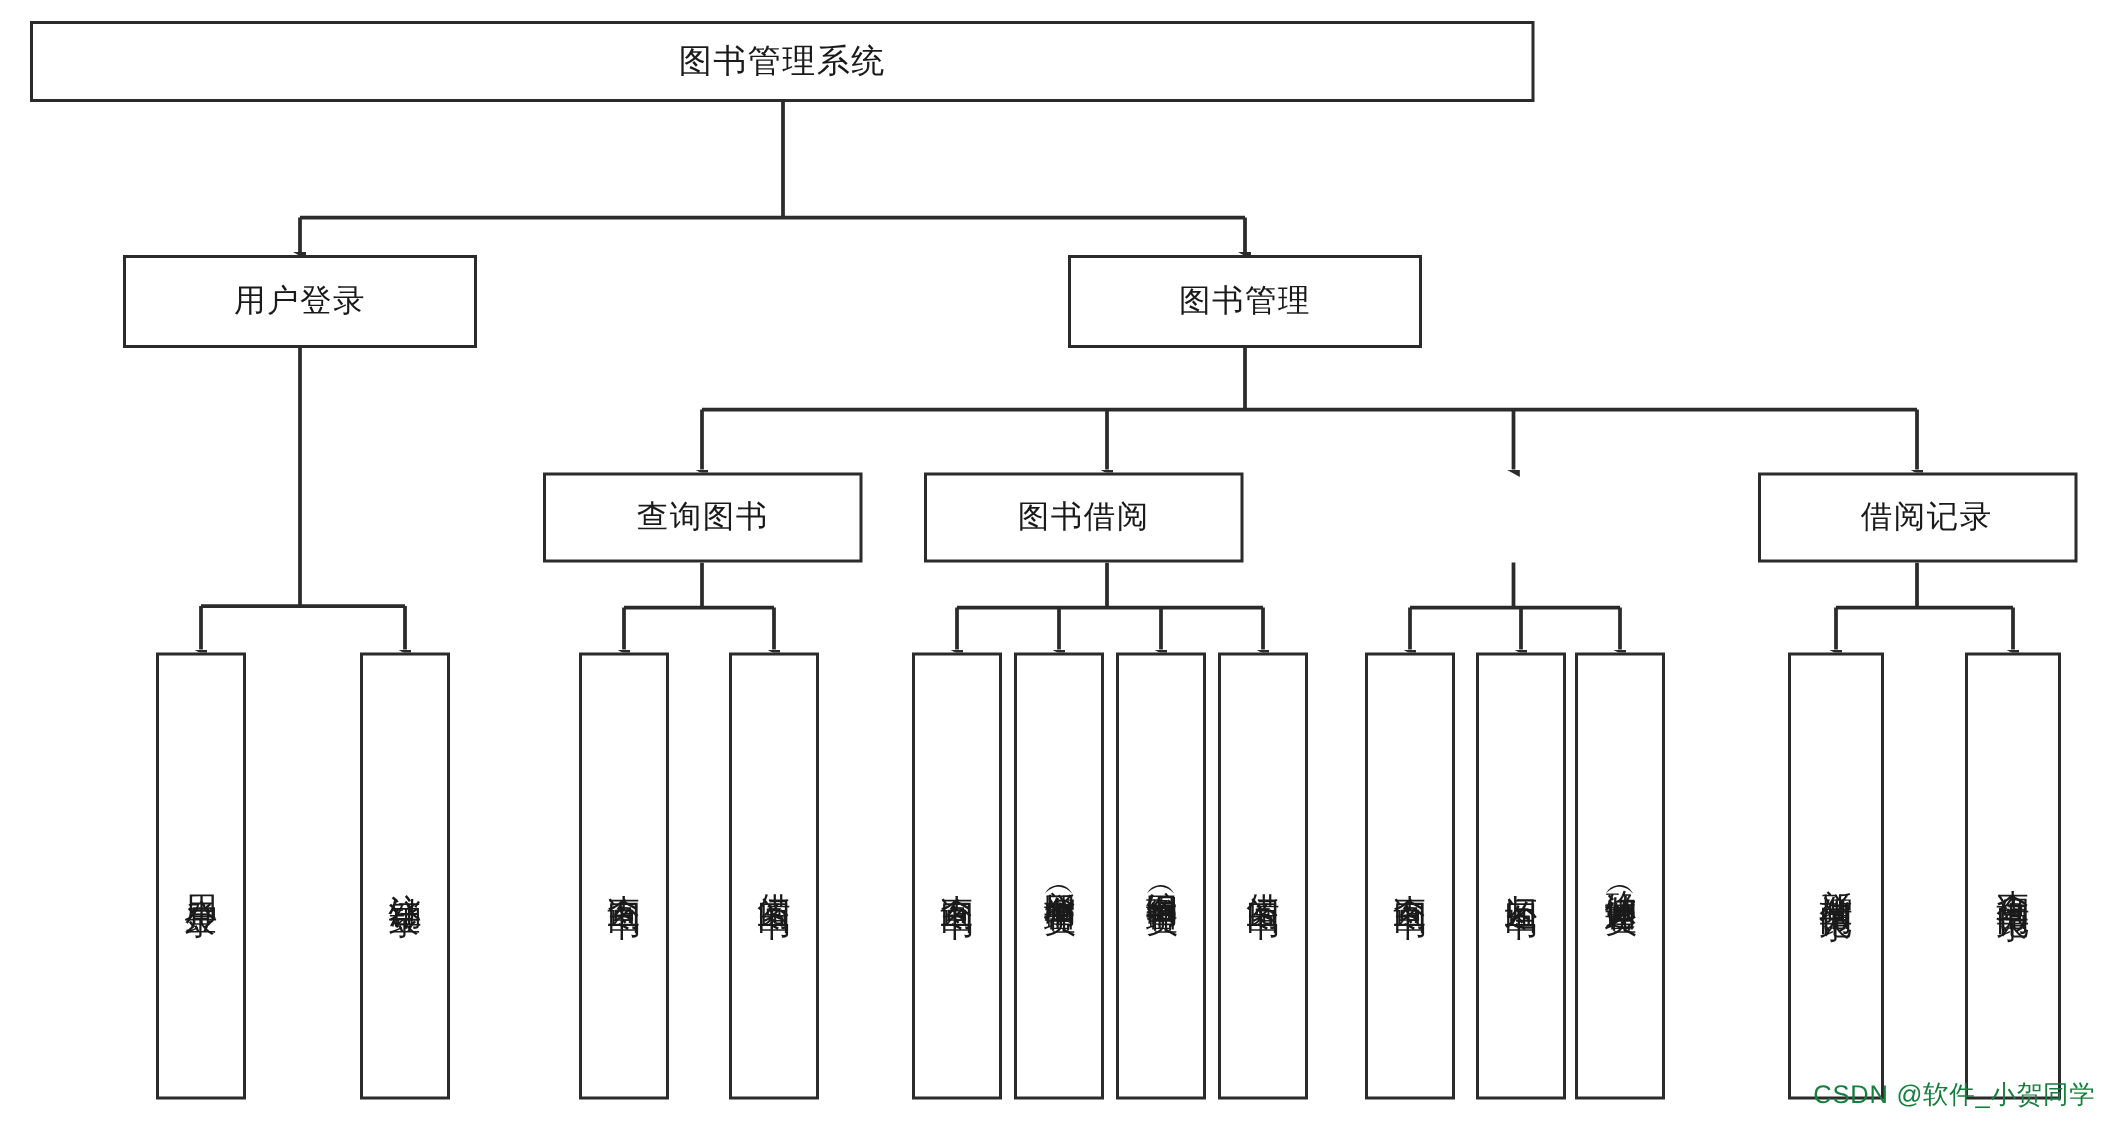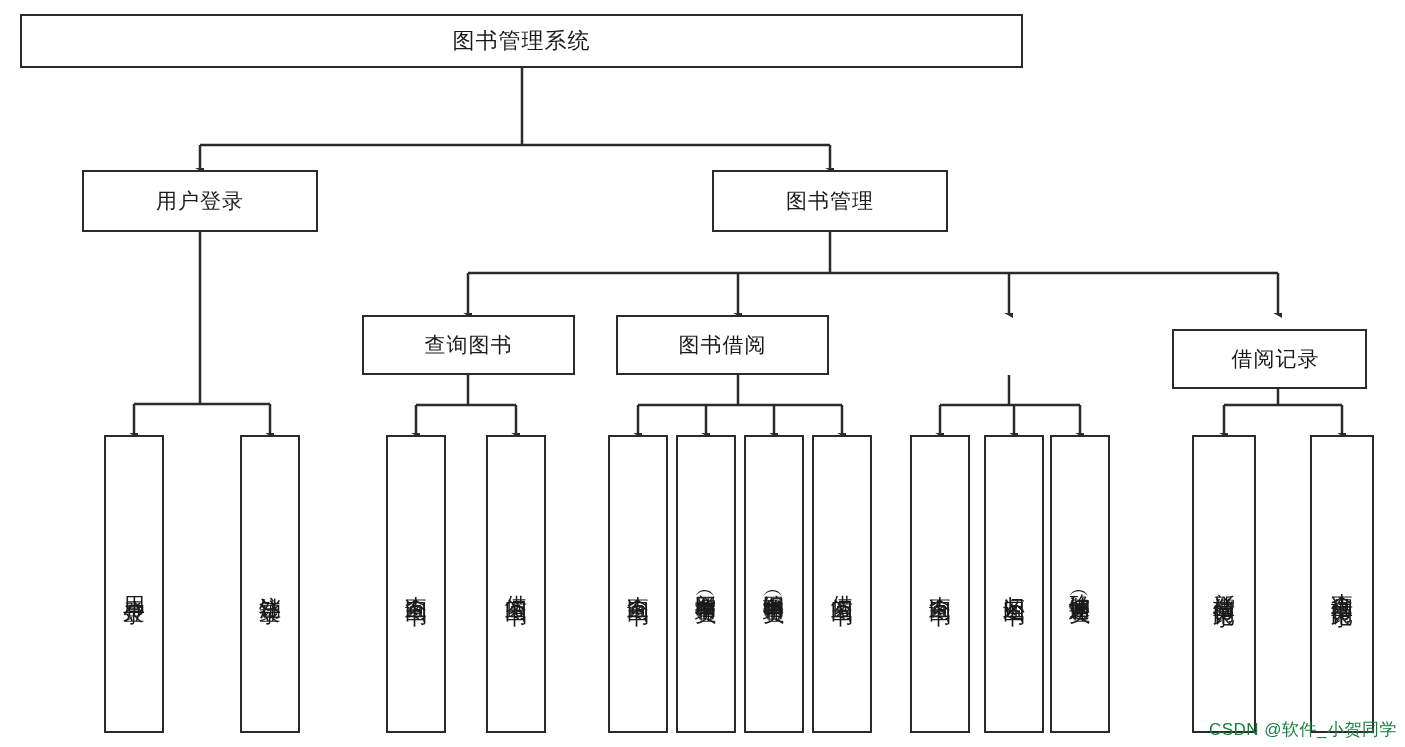--- a/index.html
+++ b/index.html
@@ -133,21 +133,21 @@
   <div class="node horiz" style="left: 712px; top: 170px; width: 236px; height: 62px;">
     <span class="label">图书管理</span>
   </div>
 
   <div class="node horiz" style="left: 362px; top: 315px; width: 213px; height: 60px;">
     <span class="label">查询图书</span>
   </div>
   <div class="node horiz" style="left: 616px; top: 315px; width: 213px; height: 60px;">
     <span class="label">图书借阅</span>
   </div>
-  <div class="node horiz" style="left: 1172px; top: 329px; width: 195px; height: 60px; padding-left: 12px;">
+  <div class="node horiz" style="left: 1172px; top: 315px; width: 213px; height: 60px; padding-left: 12px;">
     <span class="label">借阅记录</span>
   </div>
 
   <div class="node vert" style="left: 104px; top: 435px; width: 60px; height: 298px;">
     <span class="label">用户登录</span>
   </div>
   <div class="node vert" style="left: 240px; top: 435px; width: 60px; height: 298px;">
     <span class="label">注销登录</span>
   </div>
   <div class="node vert" style="left: 386px; top: 435px; width: 60px; height: 298px;">

